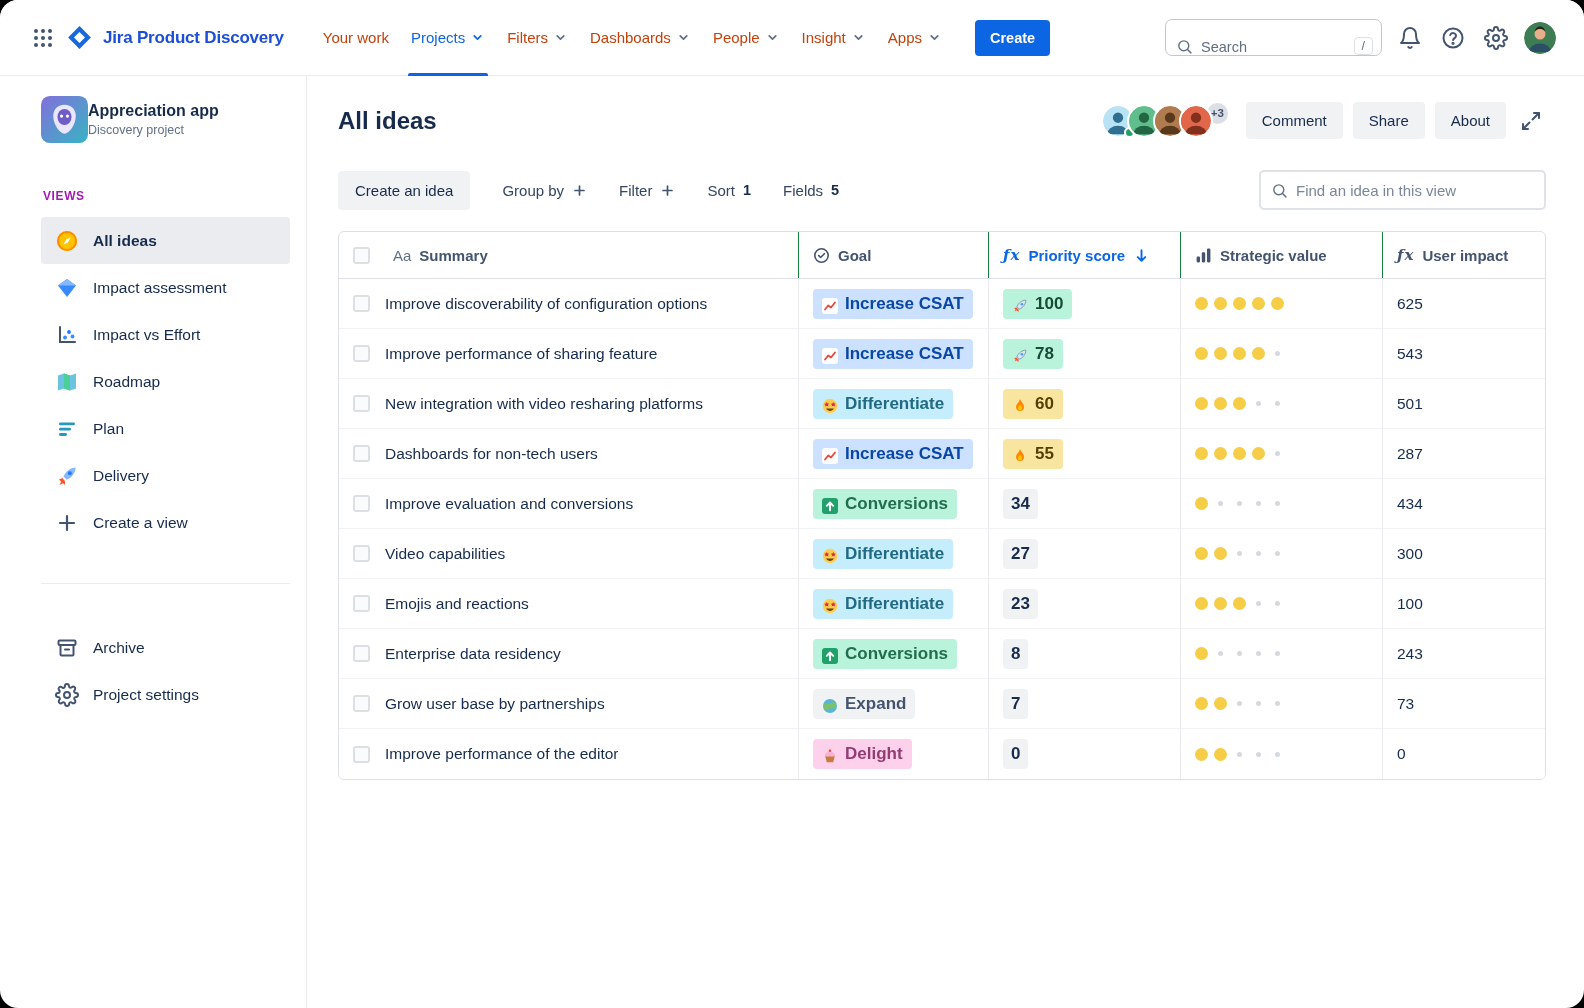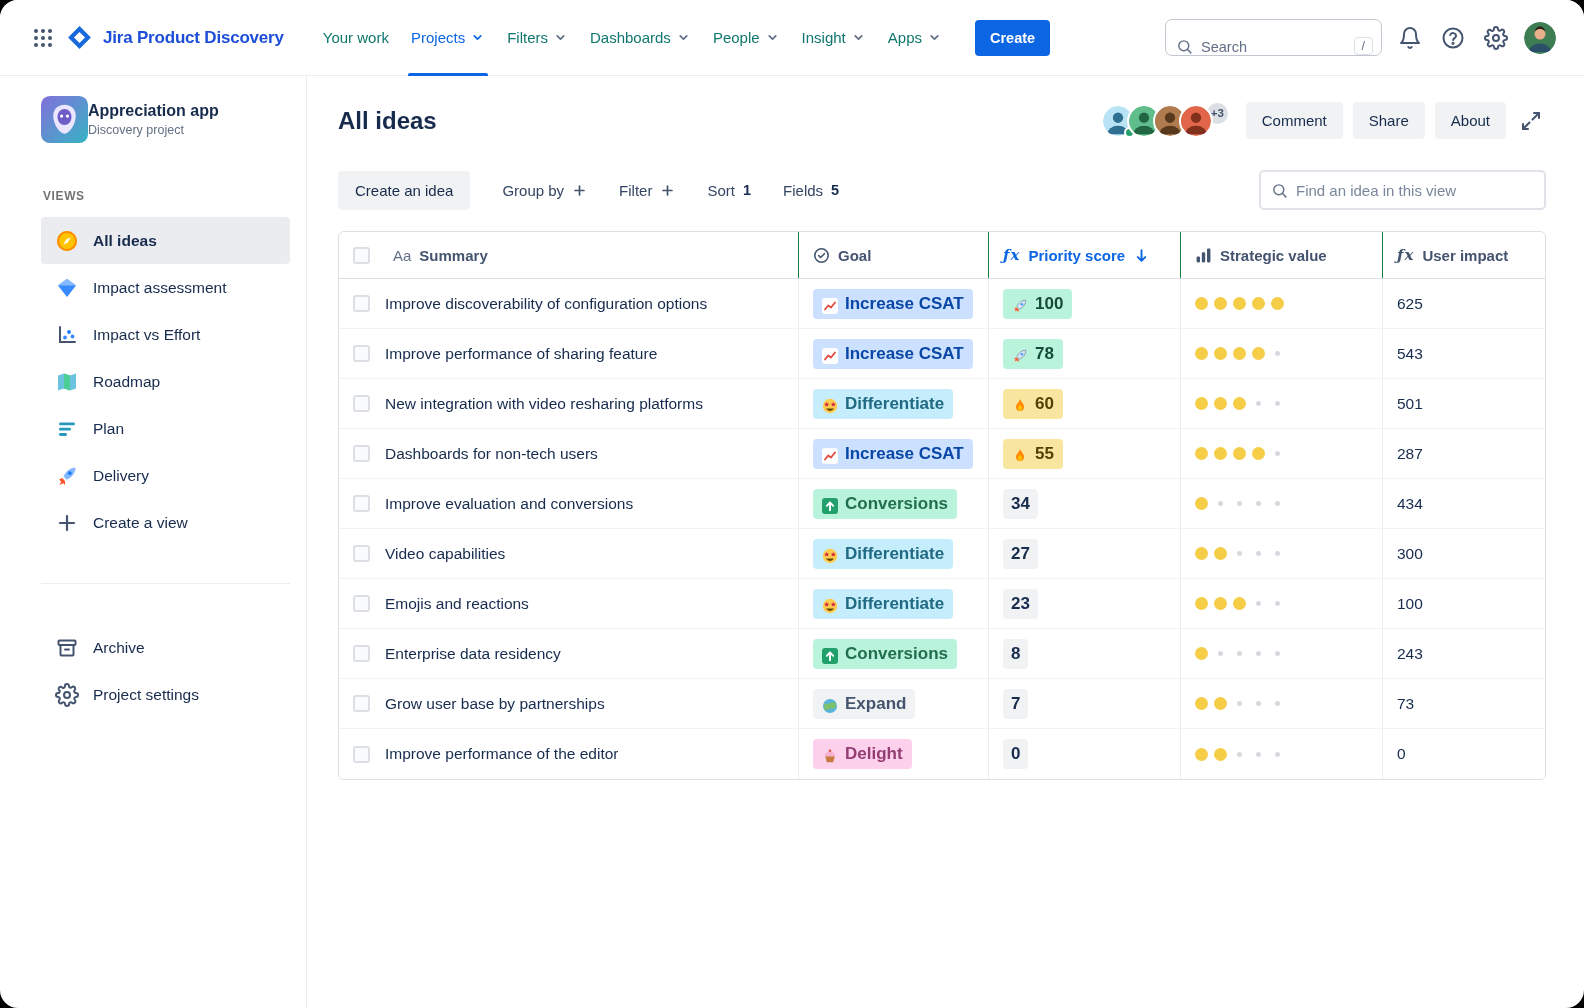--- a/index.html
+++ b/index.html
@@ -8,21 +8,21 @@
   .app { width:1584px; height:1008px; border-radius:18px; background:#fff; overflow:hidden; display:flex; flex-direction:column; }
 
   
   .topnav { height:76px; display:flex; align-items:center; padding:0 28px; border-bottom:1px solid #EBECF0; gap:8px; flex-shrink:0; background:#fff; }
   .icon-btn { width:30px; height:30px; display:flex; align-items:center; justify-content:center; cursor:pointer; border:none; background:transparent; }
   .icon-btn svg { width:24px; height:24px; }
   .brand { display:flex; align-items:center; gap:10px; margin-right:20px; cursor:pointer; }
   .brand svg { width:27px; height:27px; }
   .brand-name { font-size:17px; font-weight:700; color:#1d4ed8; letter-spacing:-0.2px; white-space:nowrap; }
   .nav-items { display:flex; align-items:stretch; height:76px; }
-  .nav-item { display:flex; align-items:center; gap:5px; padding:0 11px; font-size:15px; font-weight:500; color:#0f766e; cursor:pointer; position:relative; white-space:nowrap; }
+  .nav-item { display:flex; align-items:center; gap:5px; padding:0 11px; font-size:15px; font-weight:500; color:#c2410c; cursor:pointer; position:relative; white-space:nowrap; }
   .nav-item .chev { display:flex; color:#626F86; }
   .nav-item .chev svg { width:15px; height:15px; }
   .nav-item.active { color:var(--accent); }
   .nav-item.active .chev { color:var(--accent); }
   .nav-item.active::after { content:""; position:absolute; left:8px; right:8px; bottom:0; height:3px; background:var(--accent); border-radius:2px 2px 0 0; }
   .create-btn { background:var(--accent); color:#fff; font-size:14.5px; font-weight:600; border:none; border-radius:4px; padding:10px 15px; margin-left:14px; cursor:pointer; font-family:inherit; }
   .topnav-right { margin-left:auto; display:flex; align-items:center; gap:13px; }
   .search-box { width:217px; height:37px; border:1px solid #C1C7D0; border-radius:7px; display:flex; align-items:flex-end; padding:0 8px 0 10px; gap:8px; }
   .search-box .s-icon { display:flex; } .search-box .s-icon svg { width:17px; height:17px; }
   .search-box input { border:none; outline:none; flex:1; min-width:0; font-size:14.5px; color:#172B4D; font-family:inherit; }
@@ -33,21 +33,21 @@
 
   
   .body { flex:1; display:flex; min-height:0; }
 
   
   .sidebar { width:307px; border-right:1px solid #EBECF0; padding:20px 16px 0 41px; flex-shrink:0; }
   .proj { display:flex; align-items:center; margin-bottom:46px; }
   .proj-avatar { width:47px; height:47px; flex-shrink:0; } .proj-avatar svg { width:100%; height:100%; }
   .proj-name { font-size:16px; font-weight:700; color:#172B4D; }
   .proj-type { font-size:12.5px; color:#626F86; margin-top:3px; }
-  .views-label { font-size:12px; font-weight:700; color:#737373; letter-spacing:0.6px; margin:0 0 14px 2px; }
+  .views-label { font-size:12px; font-weight:700; color:#a21caf; letter-spacing:0.6px; margin:0 0 14px 2px; }
   .view-item { display:flex; align-items:center; gap:14px; height:47px; padding:0 14px; border-radius:4px; font-size:15.5px; color:#172B4D; cursor:pointer; }
   .view-item .v-icon { width:24px; height:24px; display:flex; flex-shrink:0; }
   .view-item .v-icon svg { width:24px; height:24px; }
   .view-item.active { background:var(--sidebar-active-bg); font-weight:600; }
   .sidebar-divider { height:1px; background:#EBECF0; margin:37px 0 40px; }
 
   
   .main { flex:1; padding:26px 38px 0 31px; overflow:hidden; display:flex; flex-direction:column; min-width:0; }
   .main-header { display:flex; align-items:center; }
   .page-title { font-size:24px; font-weight:700; color:#172B4D; }

